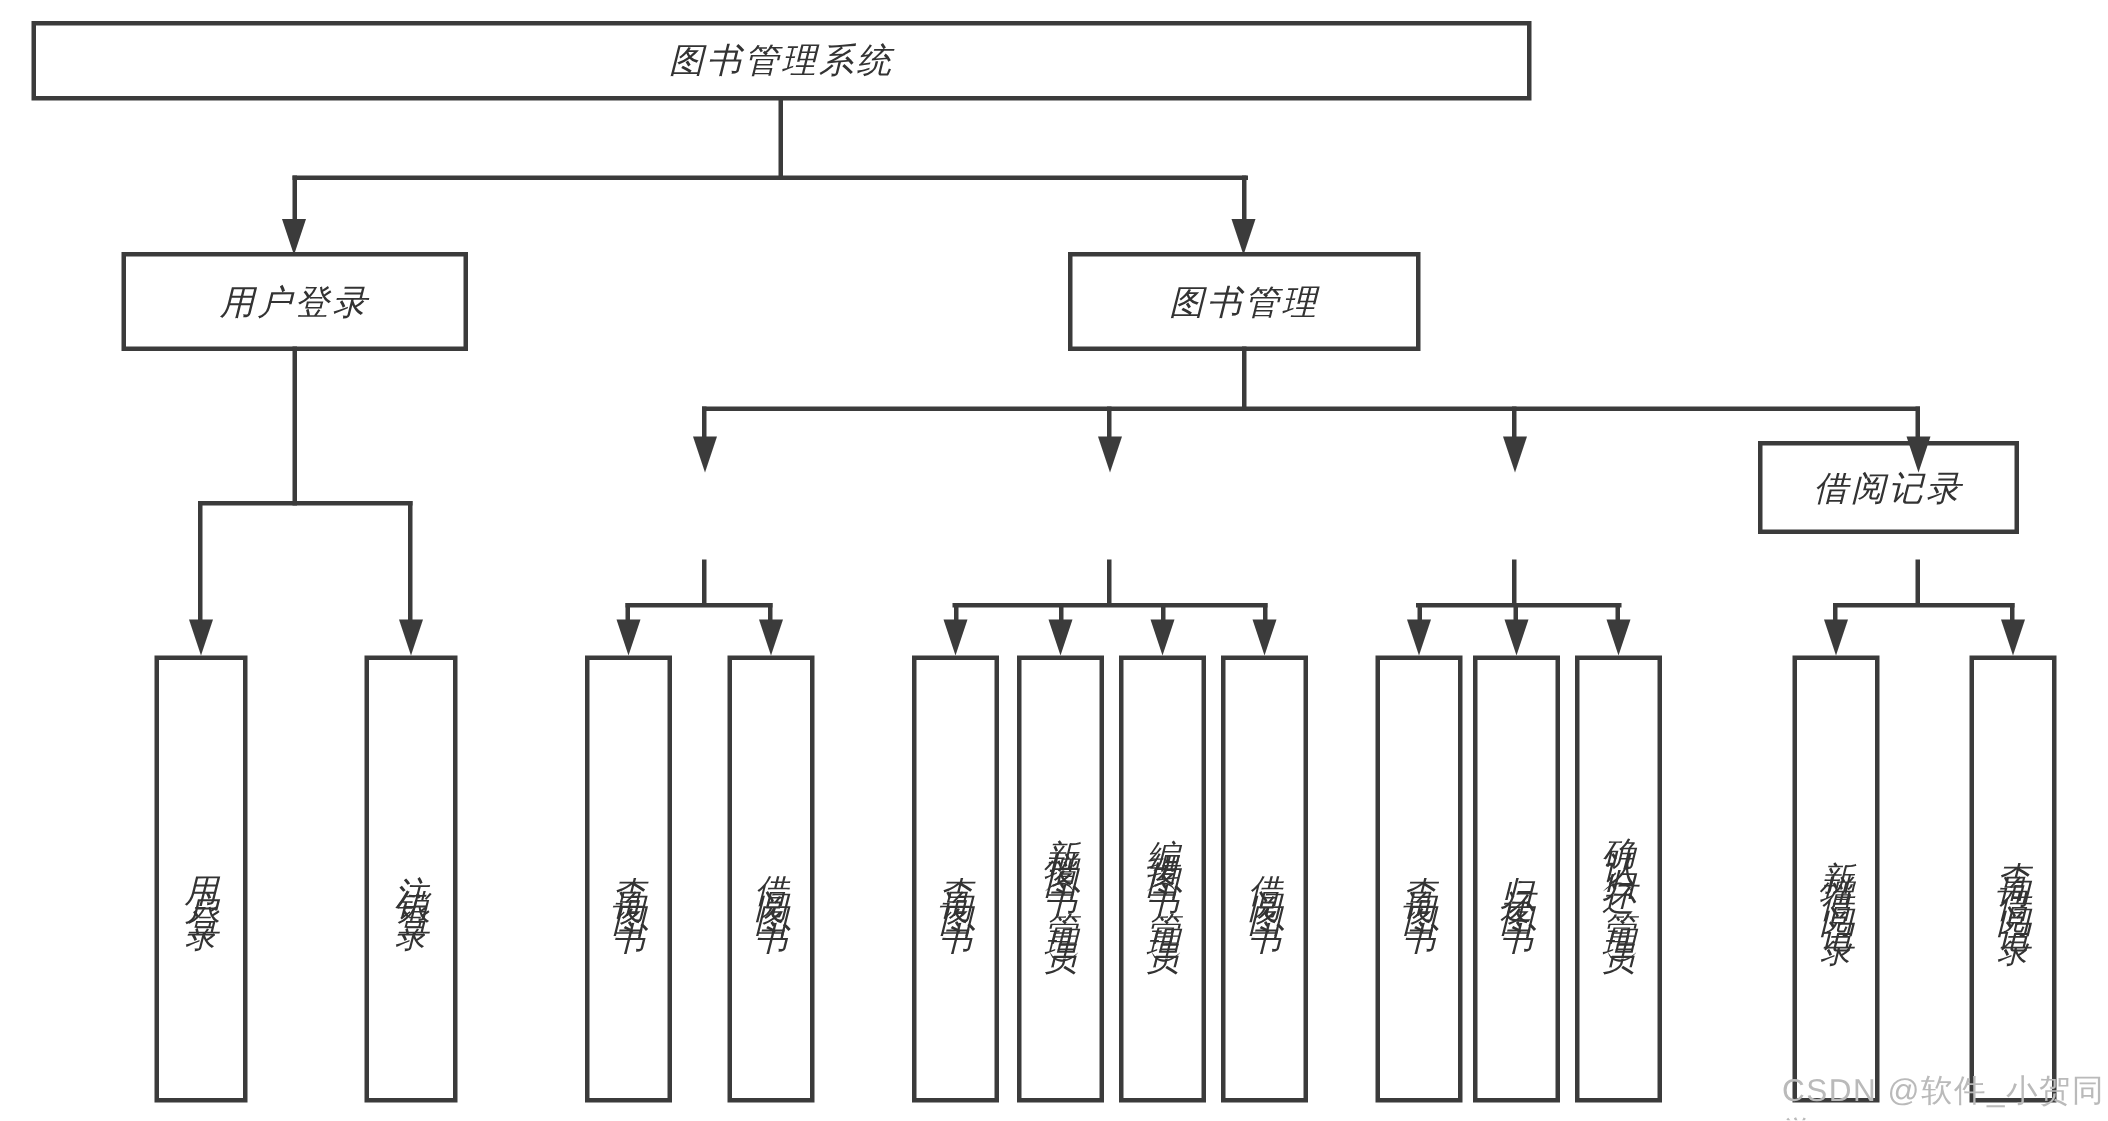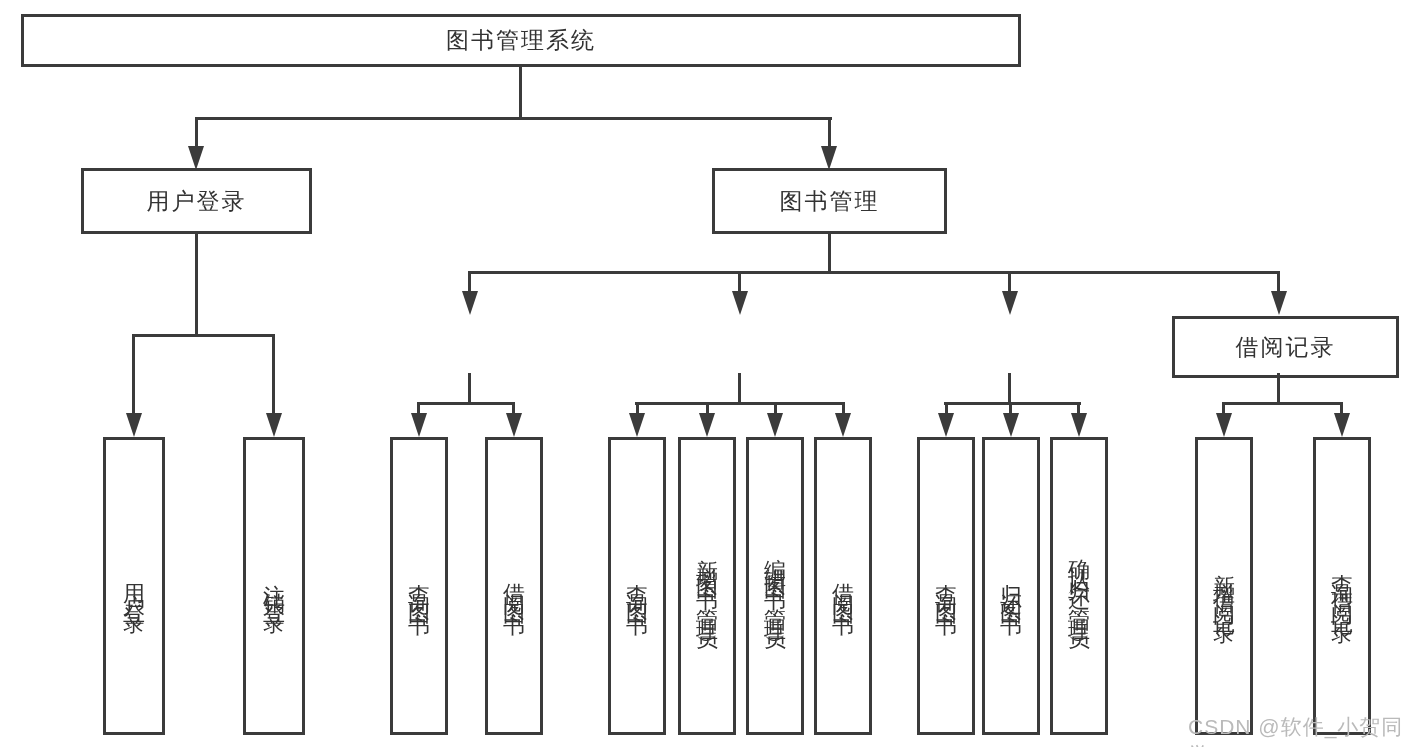--- a/index.html
+++ b/index.html
@@ -19,20 +19,21 @@
   }
   .box {
     position: absolute;
     box-sizing: border-box;
     background: var(--background);
     border: 3px solid var(--line);
     display: flex;
     align-items: center;
     justify-content: center;
     color: var(--text);
+    font-style: italic;
   }
   .hbox { font-size: 23px; letter-spacing: 2px; }
   .vbox span {
     writing-mode: vertical-rl;
     text-orientation: mixed;
     font-size: 22px;
     letter-spacing: 10px;
     line-height: 1;
     white-space: nowrap;
   }
@@ -62,21 +63,21 @@
     <span>图书管理系统</span>
   </div>
 
   <div class="box hbox" style="left:81px;top:168px;width:231px;height:66px">
     <span>用户登录</span>
   </div>
   <div class="box hbox" style="left:712px;top:168px;width:235px;height:66px">
     <span>图书管理</span>
   </div>
 
-  <div class="box hbox" style="left:1172px;top:316px;width:227px;height:62px">
+  <div class="box hbox" style="left:1172px;top:294px;width:174px;height:62px">
     <span>借阅记录</span>
   </div>
 
   <div class="box vbox" style="left:103px;top:437px;width:62px;height:298px">
     <span>用户登录</span>
   </div>
   <div class="box vbox" style="left:243px;top:437px;width:62px;height:298px">
     <span>注销登录</span>
   </div>
 

